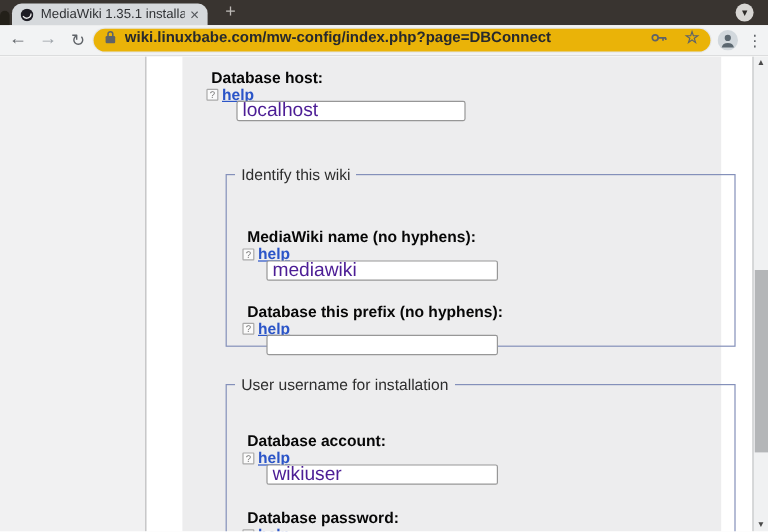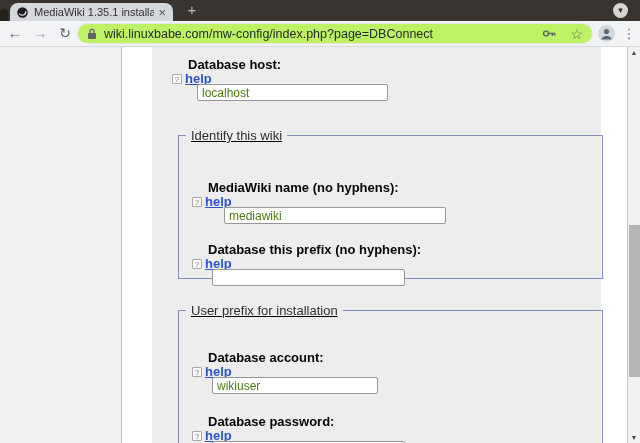--- a/index.html
+++ b/index.html
@@ -16,42 +16,42 @@
   .newtab { position:absolute; left:183px; top:1px; font-size:15px; color:#bdbab6; width:18px; text-align:center; }
   .tabsearch { position:absolute; right:12px; top:3px; width:15px; height:15px; border-radius:50%; background:#d8d6d3; display:flex; align-items:center; justify-content:center; }
   .tabsearch span { font-size:9px; color:#2e2b28; line-height:9px; }
 
   
   .toolbar { position:absolute; top:21px; left:0; right:0; height:26px; background:#f2f3f4; border-bottom:1px solid #d6d7d9; }
   .navicon { position:absolute; top:0; height:25px; width:22px; text-align:center; font-size:15px; line-height:24px; color:#5f6368; }
   .nav-back { left:4px; }
   .nav-forward { left:29px; color:#9aa0a6; }
   .nav-reload { left:54px; font-size:14px; }
-  .omnibox { position:absolute; left:78px; top:3px; width:514px; height:19px; background:#bef264; border-radius:10px; display:flex; align-items:center; padding:0 9px; box-shadow:0 0 0 1px rgba(0,0,0,0.05); }
+  .omnibox { position:absolute; left:78px; top:3px; width:514px; height:19px; background:#eab308; border-radius:10px; display:flex; align-items:flex-start; padding:0 9px; box-shadow:0 0 0 1px rgba(0,0,0,0.05);font-weight:bold; }
   .lock { width:10px; height:12px; flex:0 0 10px; margin-top:1px; }
   .url { flex:1; font-size:12.5px; color:#27292d; white-space:nowrap; overflow:hidden; margin-left:7px; }
   .keyicon { width:15px; height:15px; flex:0 0 15px; margin-right:13px; }
   .star { font-size:14px; line-height:14px; color:#5f6368; }
   .avatar { position:absolute; left:598px; top:4px; width:17px; height:17px; }
   .menu-dots { position:absolute; left:621px; top:3px; width:16px; text-align:center; font-size:13px; line-height:19px; color:#5f6368; letter-spacing:0; }
 
   
   .content { position:absolute; top:47px; left:0; right:0; bottom:0; background:#ffffff; overflow:hidden; }
   .leftcol { position:absolute; left:0; top:0; bottom:0; width:122px; background:#f1f1f2; border-right:1px solid #bdbebf; }
   .panel { position:absolute; left:152px; top:0; bottom:0; width:449px; background:#ededee; }
 
   .field { position:absolute; }
-  .flabel { position:absolute; top:0; left:16px; font-size:13px; font-weight:bold; color:#070707; white-space:nowrap; }
+  .flabel { position:absolute; top:0; left:4px; font-size:13px; font-weight:bold; color:#070707; white-space:nowrap; }
   .helprow { position:absolute; top:14px; left:0; display:flex; align-items:center; }
   .qbox { display:inline-block; width:10px; height:10px; border:1px solid #a9a9a9; border-radius:1px; background:#fbfbfb; color:#777; font-size:8px; line-height:9px; text-align:center; }
   .helplink { font-size:13px; font-weight:bold; color:#2b55c8; text-decoration:underline; margin-left:3px; cursor:pointer; }
-  .tinput { position:absolute; height:17px; border:1px solid #979797; border-radius:2px; background:#fff; font-family:"Liberation Sans", sans-serif; font-size:12px; color:#4d7c0f; padding:0 4px; outline:none; }
+  .tinput { position:absolute; height:17px; border:1px solid #979797; border-radius:2px; background:#fff; font-family:"Liberation Sans", sans-serif; font-size:16px; color:#4c1d95; padding:0 4px; outline:none; }
   .pw { font-size:11px; font-weight:bold; letter-spacing:-0.5px; color:#222; }
 
-  fieldset { position:absolute; border:1.5px solid #8490ba; margin:6px; padding:0;text-decoration:underline; }
+  fieldset { position:absolute; border:1.5px solid #8490ba; margin:16px; padding:0; }
   legend { font-size:13px; color:#2e2e2e; margin-left:7px; padding:0 5px; }
 
   .fs-identify { left:20px; top:75px; width:425px; height:151px; }
   .fs-user { left:20px; top:250px; width:425px; height:165px; }
 
   
   .scrollbar { position:absolute; right:0; top:0; bottom:0; width:13px; background:#f0f1f2; border-left:1px solid #c3c5c7; }
   .thumb { position:absolute; left:1px; top:178px; width:11px; height:152px; background:#b4b6b8; }
   .sarrow { position:absolute; left:0; width:12px; text-align:center; font-size:7px; color:#4a4a4a; }
   .sarrow.up { top:2px; }
@@ -120,43 +120,43 @@
 
       <fieldset class="fs-identify">
         <legend>Identify this wiki</legend>
 
         <div class="field" style="left:13px; top:37px;">
           <div class="flabel">MediaWiki name (no hyphens):</div>
           <div class="helprow">
             <span class="qbox">?</span>
             <a class="helplink">help</a>
           </div>
-          <input class="tinput" style="left: 32px; top: 27px; width: 222px;" value="mediawiki">
+          <input class="tinput" style="left: 20px; top: 27px; width: 193px;" value="mediawiki">
         </div>
 
         <div class="field" style="left:13px; top:99px;">
           <div class="flabel">Database this prefix (no hyphens):</div>
           <div class="helprow">
             <span class="qbox">?</span>
             <a class="helplink">help</a>
           </div>
           <input class="tinput" style="left: 20px; top: 27px; width: 193px;" value="">
         </div>
       </fieldset>
 
       <fieldset class="fs-user">
-        <legend>User prefix for installation</legend>
+        <legend>User username for installation</legend>
 
         <div class="field" style="left:13px; top:32px;">
           <div class="flabel">Database account:</div>
           <div class="helprow">
             <span class="qbox">?</span>
             <a class="helplink">help</a>
           </div>
-          <input class="tinput" style="left: 20px; top: 27px; width: 166px;" value="wikiuser">
+          <input class="tinput" style="left: 20px; top: 27px; width: 193px;" value="wikiuser">
         </div>
 
         <div class="field" style="left:13px; top:96px;">
           <div class="flabel">Database password:</div>
           <div class="helprow">
             <span class="qbox">?</span>
             <a class="helplink">help</a>
           </div>
           <input class="tinput pw" style="left: 20px; top: 27px; width: 193px;" value="••••••••••••••••••••••••••••••••••••••••••">
         </div>

